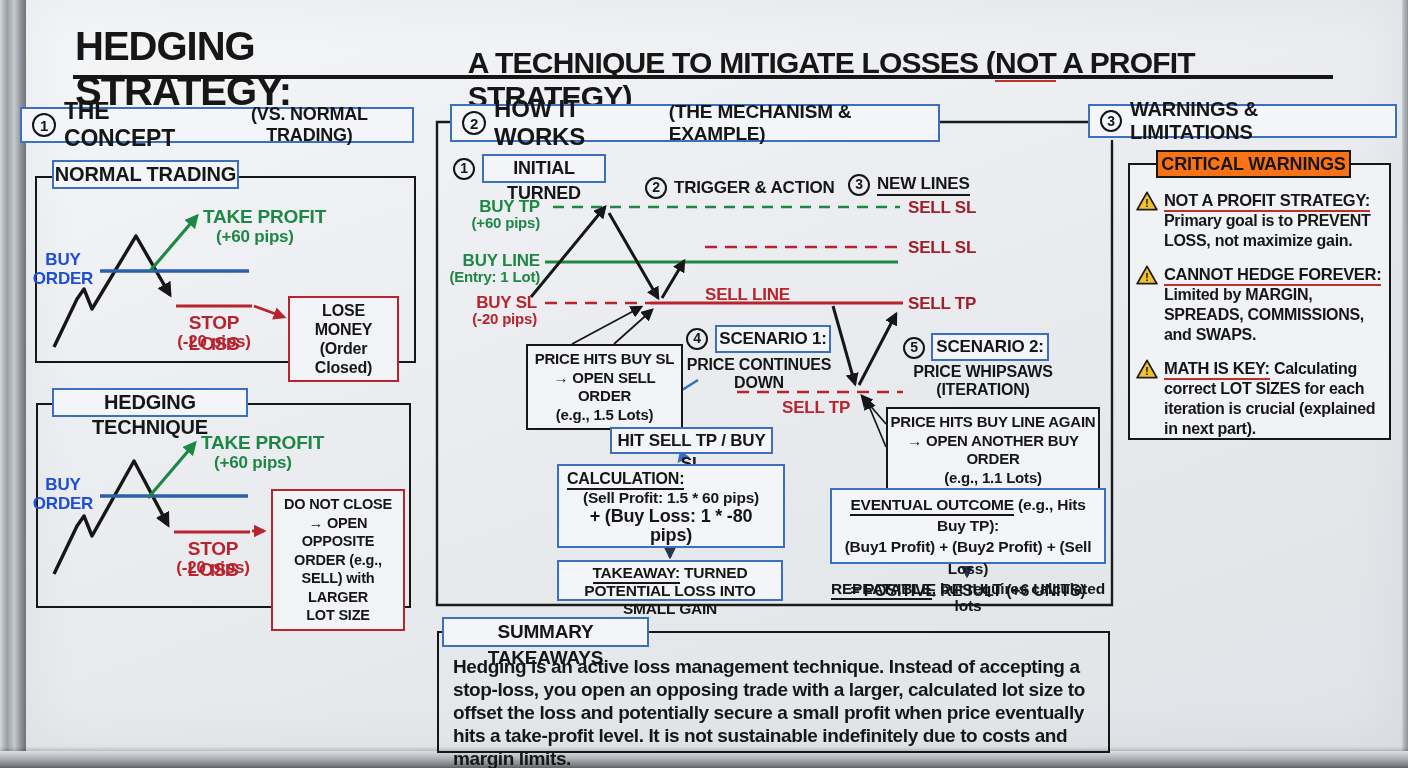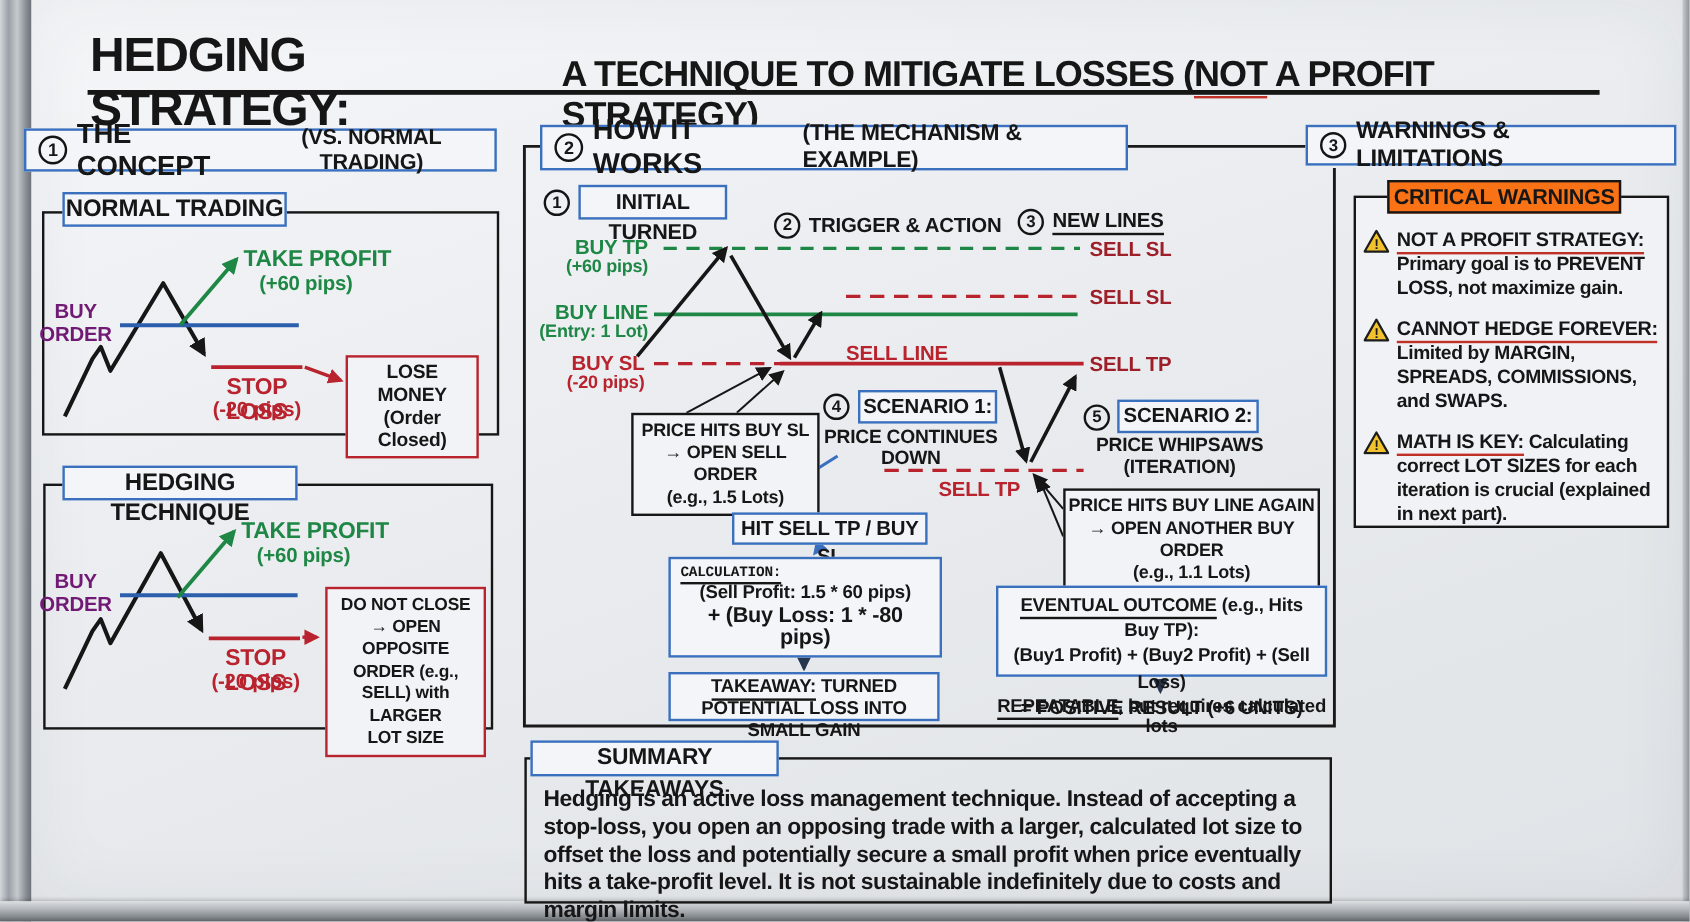--- a/index.html
+++ b/index.html
@@ -17,21 +17,21 @@
     background:linear-gradient(90deg,#d4d7da 0%,#9aa0a7 28%,#c6cace 55%,#868b91 85%,#6e7379 100%);}
   .frame-right{position:absolute;right:0;top:0;width:6px;height:768px;
     background:linear-gradient(90deg,#c9ccd0,#8d9298);}
   .tray{position:absolute;left:0;bottom:0;width:1408px;height:17px;
     background:linear-gradient(180deg,#dcdfe2 0%,#b3b7bb 40%,#82878c 78%,#5d6166 100%);
     box-shadow:0 -2px 3px rgba(0,0,0,.18);}
   svg.layer{position:absolute;left:0;top:0;z-index:2;}
   .txt{position:absolute;z-index:3;box-sizing:border-box;line-height:1.12;}
   .c{text-align:center;} .r{text-align:right;}
   .pre{white-space:pre-line;}
-  .green{color:#1e8745;} .red{color:#b8232e;} .dred{color:#9e1f29;} .blue{color:#701a75;}
+  .green{color:#1e8745;} .red{color:#b8232e;} .dred{color:#9e1f29;} .blue{color:#1d4ed8;}
   .bluebox{border:2.4px solid #3a70bd;background:#f3f5f8;z-index:3;position:absolute;box-sizing:border-box;}
   .blackbox{border:2.3px solid #161616;background:transparent;z-index:1;position:absolute;box-sizing:border-box;}
   .notebox{border:2.1px solid #161616;background:#f1f3f6;z-index:3;position:absolute;box-sizing:border-box;}
   .redbox{border:2.4px solid #b8232e;background:#f1f3f6;z-index:3;position:absolute;box-sizing:border-box;}
   .tanbox{background:#f97316;border:2px solid #161616;z-index:4;position:absolute;box-sizing:border-box;}
   .circ{display:inline-flex;align-items:center;justify-content:center;
     width:24px;height:24px;border:2.2px solid #141414;border-radius:50%;
     font-size:15px;flex:0 0 auto;box-sizing:border-box;background:transparent;}
   .circ-s{width:22px;height:22px;border-width:2px;font-size:14px;}
   .hrow{display:flex;align-items:center;gap:8px;padding:0 10px;}
@@ -191,21 +191,21 @@
 <div class="txt c" style="left:903px;top:363px;width:160px;font-size:16px;">PRICE WHIPSAWS</div>
 <div class="txt c" style="left:903px;top:381px;width:160px;font-size:16px;">(ITERATION)</div>
 
 <div class="notebox c pre" style="left:886px;top:407px;width:214px;padding:4px 2px;font-size:15px;line-height:18.5px;">PRICE HITS BUY LINE AGAIN
 → OPEN ANOTHER BUY ORDER
 (e.g., 1.1 Lots)</div>
 
 <div class="bluebox c" style="left:610px;top:427px;width:163px;height:27px;font-size:17px;line-height:23px;">HIT SELL TP / BUY SL</div>
 
 <div class="bluebox" style="left:557px;top:464px;width:228px;height:84px;padding:4px 8px;">
-  <div style="font-size:12px;font-family:Liberation Mono, monospace;"><span class="ublk">CALCULATION:</span></div>
+  <div style="font-size:16px;"><span class="ublk">CALCULATION:</span></div>
   <div class="c" style="font-size:15.5px;line-height:19px;">(Sell Profit: 1.5 * 60 pips)</div>
   <div class="c" style="font-size:18px;line-height:19px;">+ (Buy Loss: 1 * -80 pips)</div>
 </div>
 
 <div class="bluebox c" style="left:557px;top:560px;width:226px;height:41px;padding:2px 4px;font-size:15.5px;line-height:18px;">
   <span class="ublk">TAKEAWAY:</span><span> TURNED POTENTIAL LOSS INTO SMALL GAIN</span>
 </div>
 
 <div class="bluebox c" style="left:830px;top:488px;width:276px;height:76px;padding:4px 4px;">
   <div style="font-size:15.5px;line-height:21px;"><span class="ublk">EVENTUAL OUTCOME</span><span> (e.g., Hits Buy TP):</span></div>

